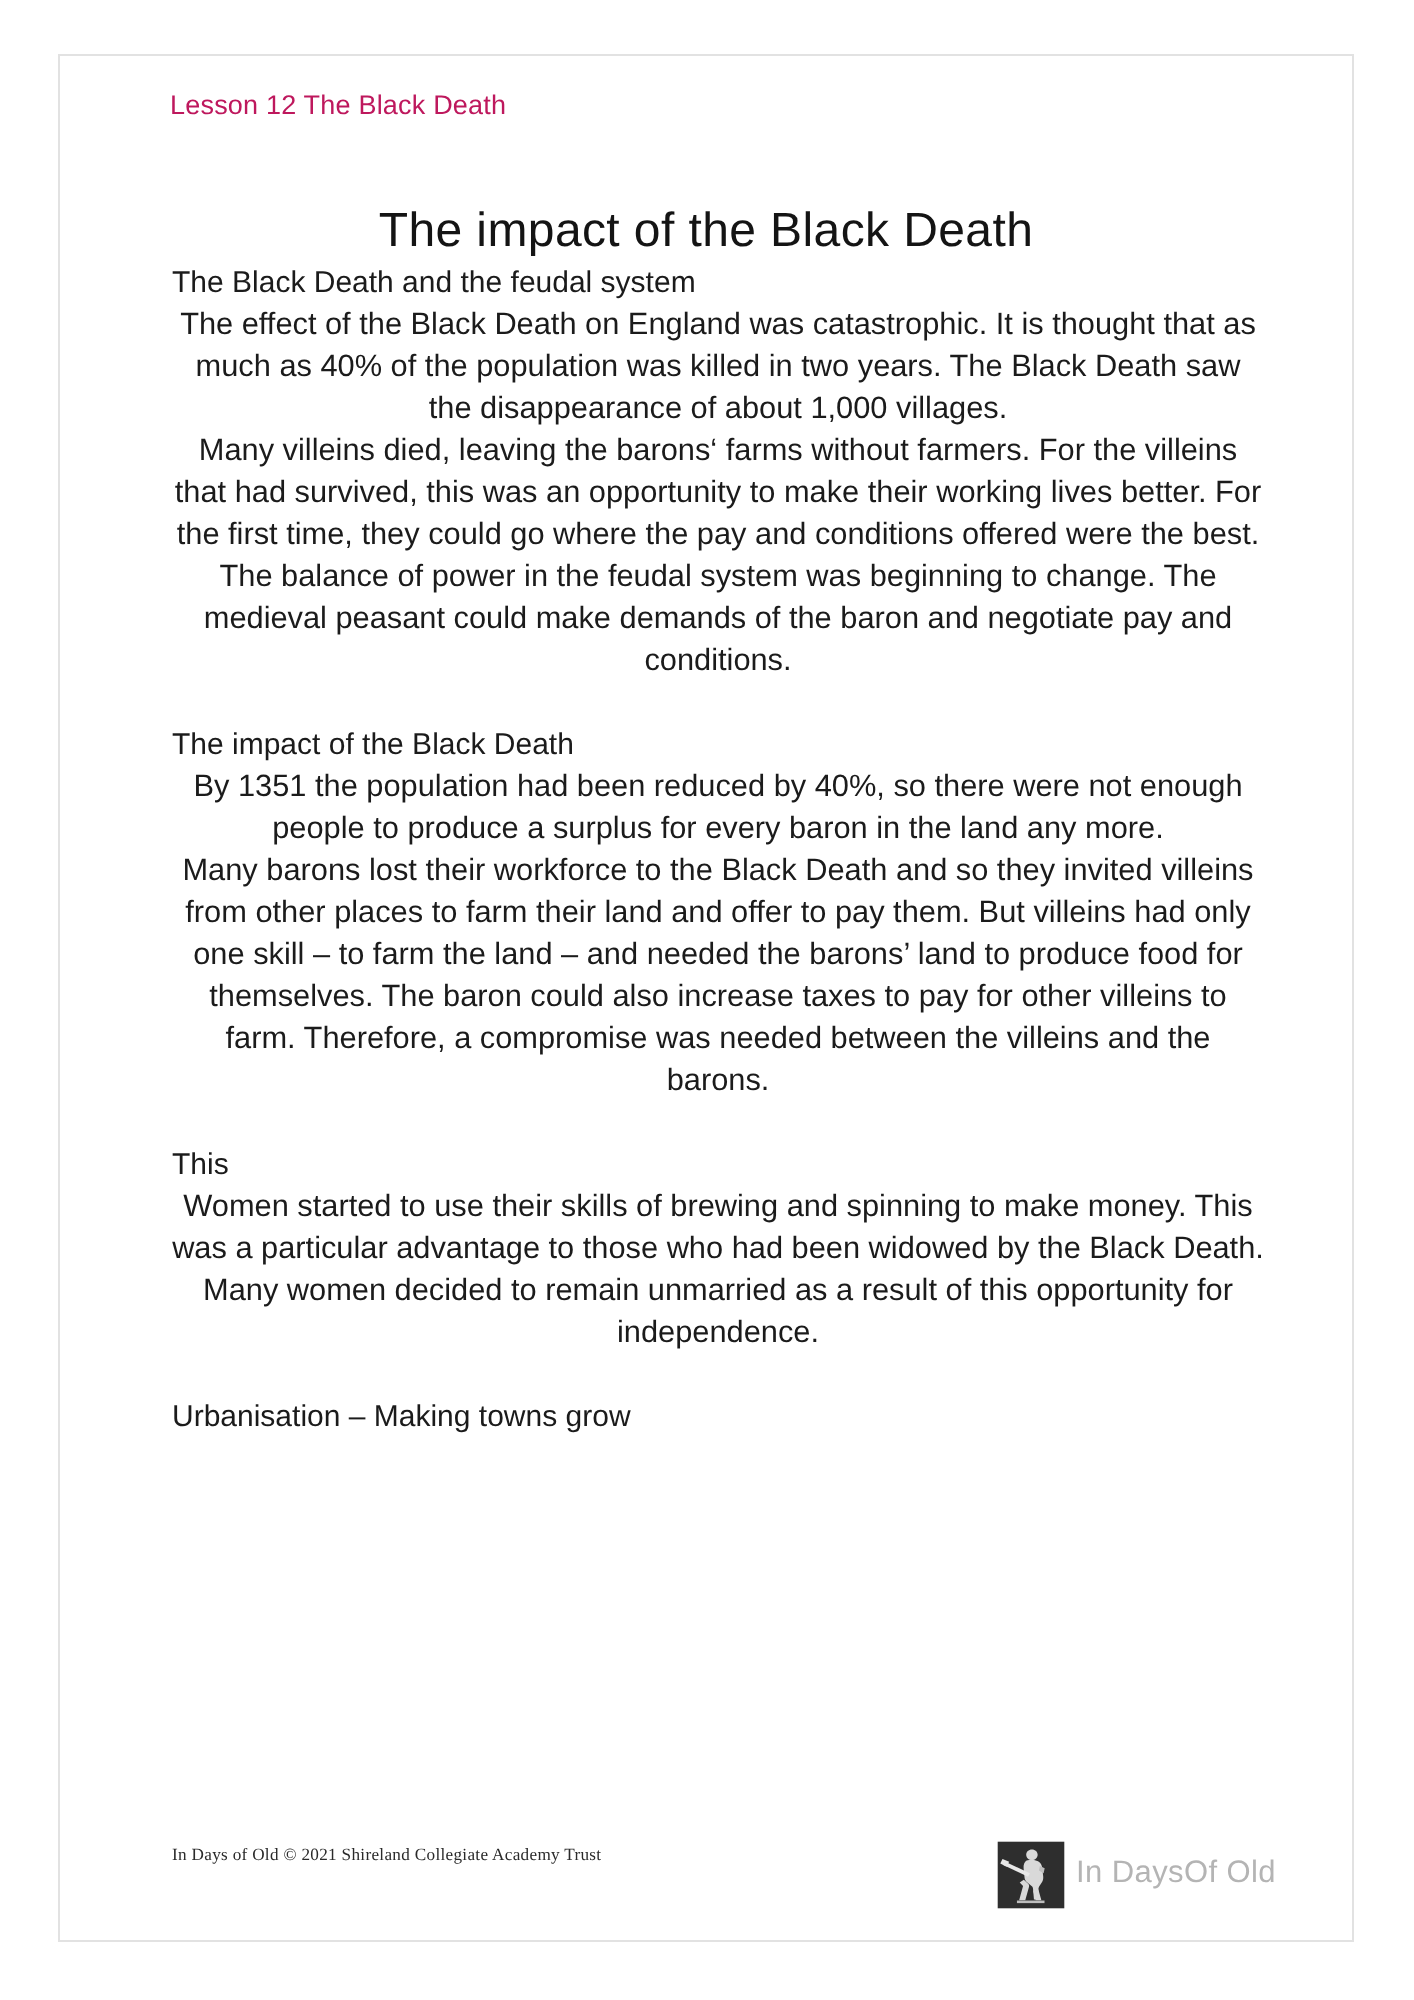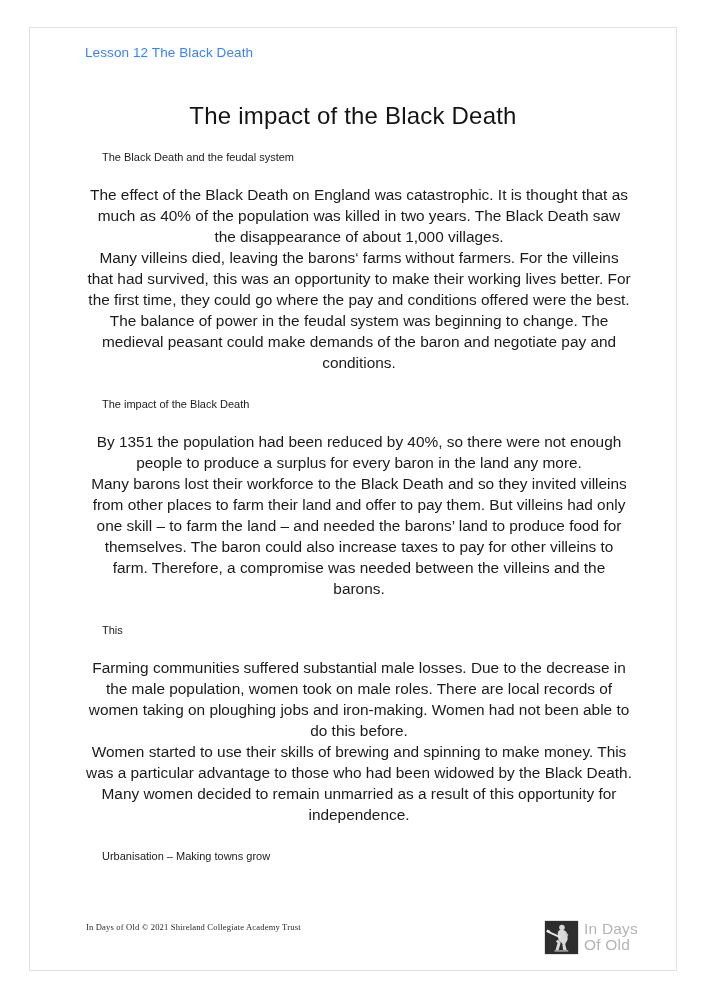--- a/index.html
+++ b/index.html
@@ -26,21 +26,21 @@
   .page-inner {
     position: relative;
     width: 100%;
     height: 100%;
   }
   .lesson-label {
     position: absolute;
     left: 55px;
     top: 17px;
     font-size: 13.5px;
-    color: #3b82f6;
+    color: #be185d;
     letter-spacing: 0.1px;
     white-space: nowrap;
   }
   .doc-title {
     position: absolute;
     left: 0;
     right: 0;
     top: 58px;
     text-align: center;
     font-size: 24px;
@@ -54,25 +54,25 @@
     top: 103px;
     width: 546px;
   }
   .section {
     margin: 0 0 21px 0;
   }
   .section:last-of-type {
     margin-bottom: 0;
   }
   .sec-heading {
-    font-size: 11px;
+    font-size: 15px;
     line-height: 21px;
     color: #1b1b1b;
     font-weight: 400;
-    margin: 16px;
+    margin: 0;
   }
   .para {
     font-size: 15.4px;
     line-height: 21px;
     color: #1b1b1b;
     margin: 0;
     text-align: center;
   }
   .footer-note {
     position: absolute;
@@ -93,21 +93,20 @@
     gap: 4px;
   }
   .logo-mark {
     width: 37px;
     height: 37px;
     flex: 0 0 auto;
     display: block;
   }
   .logo-text {
     display: flex;
-    flex-direction: column;
     line-height: 1.02;
     color: #b4b4b4;
     font-size: 15.5px;
     letter-spacing: 0.2px;
     padding-bottom: 2px;
   }
   .logo-line {
     display: block;
   }
 </style>
@@ -130,21 +129,20 @@
       </div>
 
       <div class="section">
         <div class="sec-heading">The impact of the Black Death</div>
         <p class="para">By 1351 the population had been reduced by 40%, so there were not enough people to produce a surplus for every baron in the land any more.</p>
         <p class="para">Many barons lost their workforce to the Black Death and so they invited villeins from other places to farm their land and offer to pay them. But villeins had only one skill – to farm the land – and needed the barons’ land to produce food for themselves. The baron could also increase taxes to pay for other villeins to farm. Therefore, a compromise was needed between the villeins and the barons.</p>
       </div>
 
       <div class="section">
         <div class="sec-heading">This</div>
-        <p class="para">Farming communities suffered substantial male losses. Due to the decrease in the male population, women took on male roles. There are local records of women taking on ploughing jobs and iron-making. Women had not been able to do this before.</p>
         <p class="para">Women started to use their skills of brewing and spinning to make money. This was a particular advantage to those who had been widowed by the Black Death.</p>
         <p class="para">Many women decided to remain unmarried as a result of this opportunity for independence.</p>
       </div>
 
       <div class="section">
         <div class="sec-heading">Urbanisation – Making towns grow</div>
       </div>
 
     </div>
 

